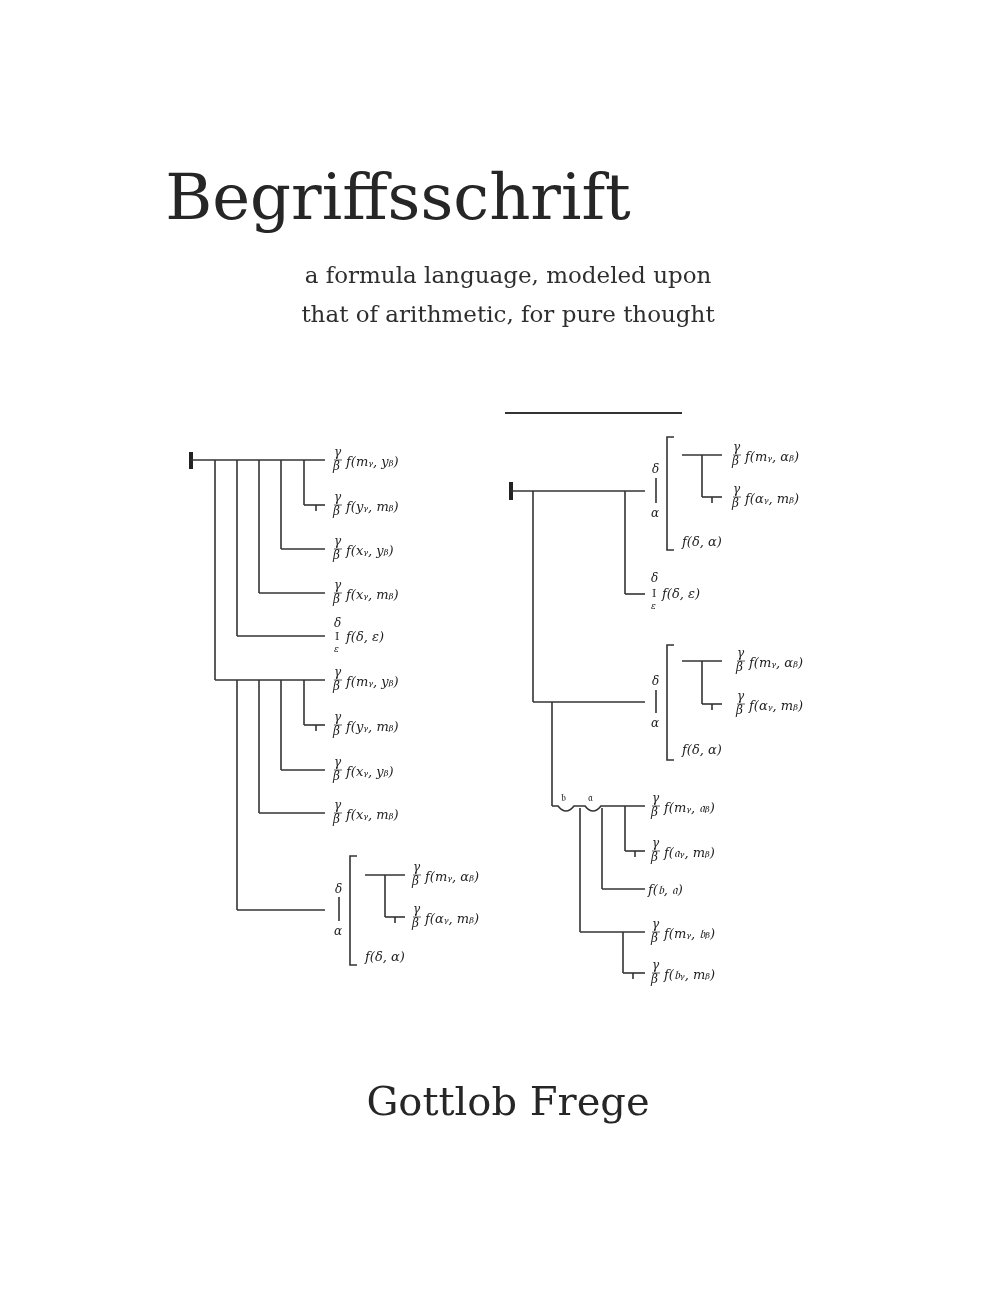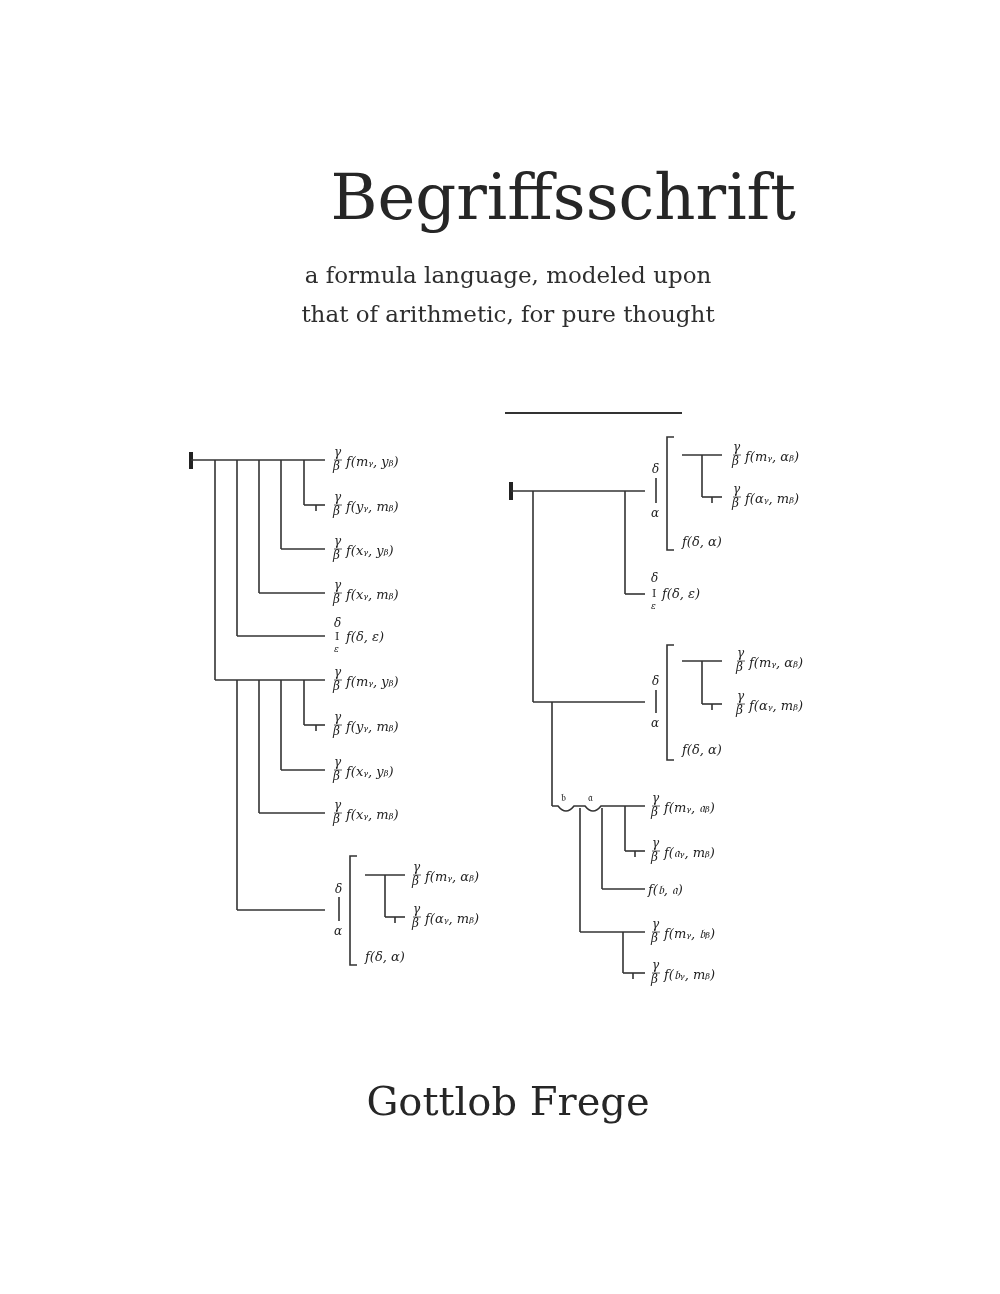--- a/index.html
+++ b/index.html
@@ -1,17 +1,17 @@
 <!DOCTYPE html>
 <html><head>
 <meta charset="utf-8">
 <style>
   html, body { margin:0; padding:0; background:#ffffff; }
   body { width:1000px; height:1294px; position:relative; overflow:hidden; color:#2a2a2a; }
-  .title { position:absolute; left:0; width:796px; top:160px; text-align:right;
+  .title { position:absolute; left:0; width:796px; top:160px; text-align:center;
     font-family:"DejaVu Serif", serif; font-size:64px; letter-spacing:0px; color:#262626; }
   .subtitle { position:absolute; left:0; width:1016px; top:256px; text-align:center;
     font-family:"DejaVu Serif", serif; font-size:23px; line-height:39px; color:#2e2e2e; }
   .author { position:absolute; left:0; width:1016px; top:1078px; text-align:center;
     font-family:"DejaVu Serif", serif; font-size:40px; color:#262626; }
   svg.diagram { position:absolute; left:0; top:0; }
   .ln { stroke:#333; stroke-width:1.6; fill:none; }
   .tb { stroke:#222; stroke-width:4; }
   .fm { font-family:"DejaVu Serif", serif; font-style:italic; font-size:13px; fill:#222; }
   .gr { font-family:"DejaVu Serif", serif; font-style:italic; font-size:12px; fill:#222; }

